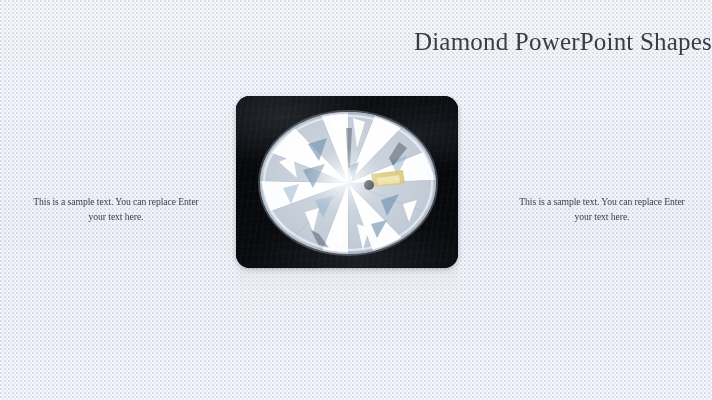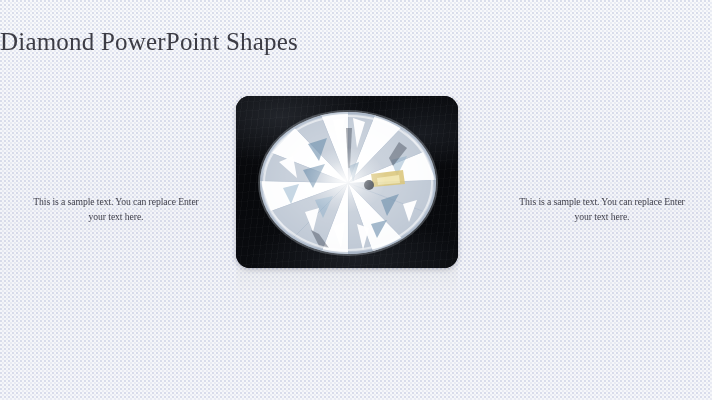--- a/index.html
+++ b/index.html
@@ -27,21 +27,21 @@
     background-size: 4px 4px, 4px 4px, 100% 100%;
     background-position: 0 0, 2px 2px, 0 0;
   }
 
   
   #title {
     position: absolute;
     left: 0;
     top: 28px;
     width: 712px;
-    text-align: left;
+    text-align: right;
     font-family: "Liberation Serif", serif;
     font-size: 25px;
     font-weight: 400;
     letter-spacing: 0.2px;
     color: #3c3c45;
     white-space: nowrap;
   }
 
   
   .side-text {

